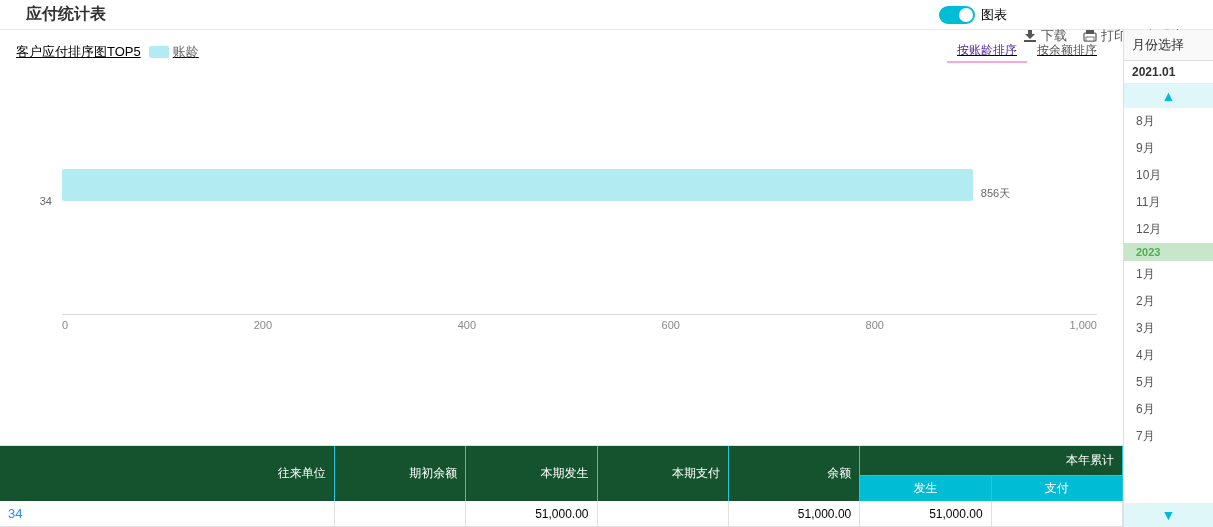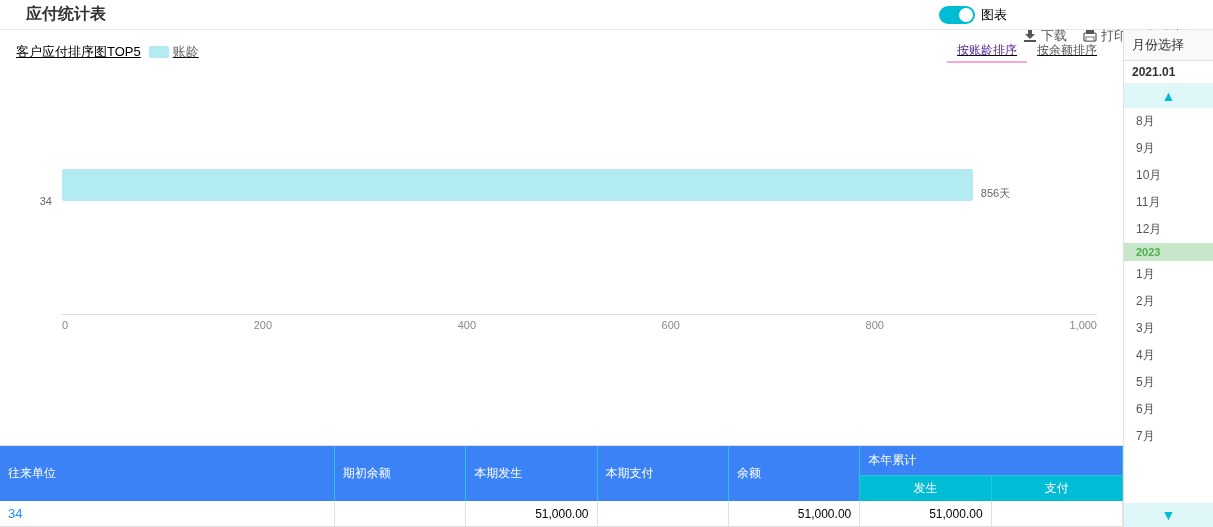--- a/index.html
+++ b/index.html
@@ -30,21 +30,21 @@
     .sort-btn { padding: 2px 10px; font-size: 12px; color: #555; cursor: pointer; border-bottom: 2px solid transparent; }
     .sort-btn.active { color: #4c1d95; border-bottom: 2px solid #f9a8d4; }
 
     
     .chart-container { position: relative; height: 260px; }
 
     
     .table-section { border-top: 1px solid #e0e0e0; }
     .table-wrapper { overflow-x: auto; }
     table { width: 100%; border-collapse: collapse; }
-    .thead-main th { background: #3b82f6; color: #fff; text-align: left; padding: 6px 8px; font-size: 12px; font-weight: normal; border-right: 1px solid #26c6da; }
+    .thead-main th { background: #14532d; color: #fff; text-align: right; padding: 6px 8px; font-size: 12px; font-weight: normal; border-right: 1px solid #26c6da; }
     .thead-sub th { background: #00bcd4; color: #fff; text-align: center; padding: 4px 8px; font-size: 12px; font-weight: normal; border-right: 1px solid #26c6da; border-top: 1px solid #26c6da; }
     td { padding: 5px 8px; font-size: 12px; border-bottom: 1px solid #e0e0e0; border-right: 1px solid #e0e0e0; text-align: right; }
     td.left { text-align: left; }
     td a { color: #1890ff; text-decoration: none; }
     .col-unit { width: 280px; }
     .col-normal { width: 110px; font-family: Liberation Serif, serif; }
 
     
     .sidebar { width: 90px; border-left: 1px solid #e0e0e0; background: #fff; display: flex; flex-direction: column; overflow: hidden; }
     .sidebar-header { padding: 6px 8px; font-size: 12px; color: #333; border-bottom: 1px solid #e0e0e0; background: #f9f9f9; display: flex; align-items: center; gap: 4px; }

